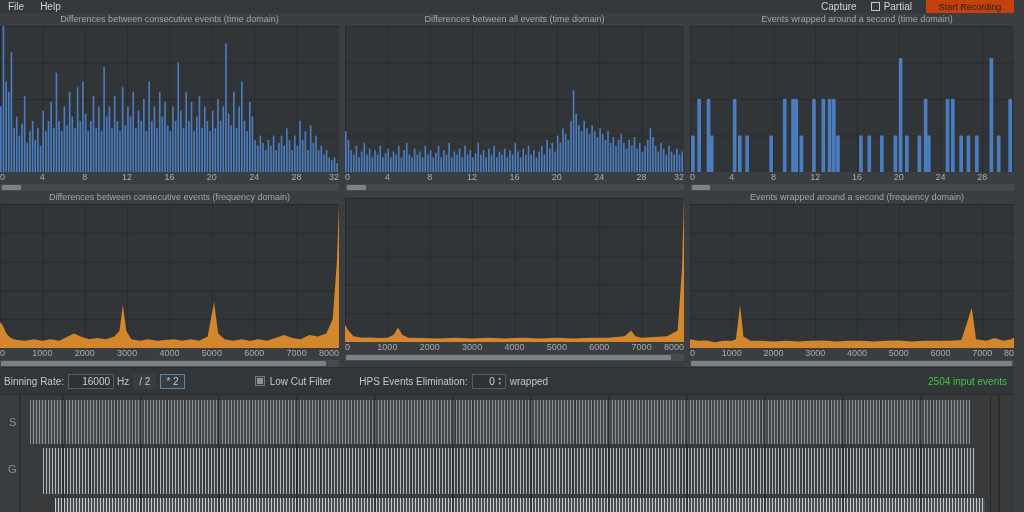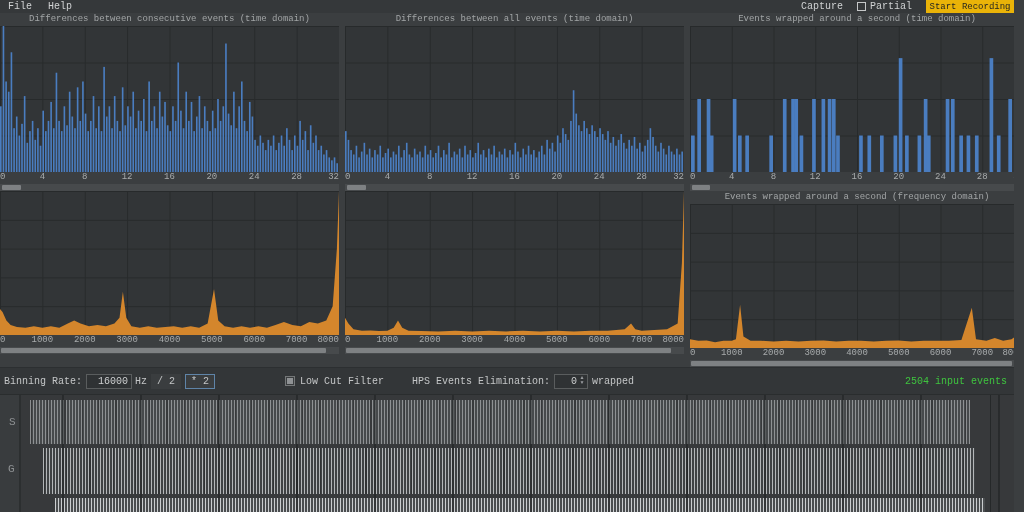--- a/index.html
+++ b/index.html
@@ -1,30 +1,30 @@
 <!DOCTYPE html>
 <html><head>
 <meta charset="utf-8">
 <style>
   * { margin:0; padding:0; box-sizing:border-box; }
   html,body { width:1024px; height:512px; overflow:hidden; }
   body { font-family:"Liberation Sans", sans-serif; background:#3b3e40; color:#c2c4c5; }
-  .app { position:relative; width:1014px; height:512px; background:#3b3e40; overflow:hidden;font-family:Liberation Mono, monospace; }
+  .app { position:relative; width:1014px; height:512px; background:#3b3e40; overflow:hidden; }
 
   
   .menubar { position:absolute; top:0; left:0; right:0; height:13px; background:#35383a; display:flex; align-items:center; font-size:10px; color:#d0d2d3; }
   .menu-item { padding:0 8px; cursor:default; }
   .menubar-right { position:absolute; right:0; top:0; height:13px; display:flex; align-items:center; gap:14px; font-size:10px; }
   .chk { width:9px; height:9px; border:1px solid #c6c8c9; background:#35383a; display:inline-block; }
   .freeze-wrap { display:flex; align-items:center; gap:4px; }
-  .btn-start { height:13px; width:88px; background:#eab308; color:#1f2223; font-size:9px; display:flex; align-items:center; justify-content:center; }
+  .btn-start { height:13px; width:88px; background:#c2410c; color:#1f2223; font-size:9px; display:flex; align-items:center; justify-content:center; }
 
   
   .charts { position:absolute; top:13px; left:0; width:1024px; display:grid; grid-template-columns:339px 339px 334px; column-gap:6px; }
-  .panel { display:flex; flex-direction:column; }
+  .panel { display:flex; flex-direction:column;justify-content:center; }
   .panel-title { height:13px; line-height:13px; font-size:9px; color:#a2a5a6; text-align:center; white-space:nowrap; overflow:hidden; }
   .plot { position:relative; background-color:#323537;
           background-image:linear-gradient(to bottom,#272a2b 1px,transparent 1px),linear-gradient(to right,#272a2b 1px,transparent 1px); }
   .row1 .plot { height:146px; }
   .row2 .plot { height:144px; }
   .plot svg { position:absolute; left:0; top:0; width:100%; height:100%; display:block; }
   .axis { position:relative; height:11px; font-size:9px; color:#a8abac; }
   .tick { position:absolute; top:0; line-height:11px; }
   .scrollbar { position:relative; height:7px; background:#474a4c; margin-top:1px; }
   .sb-thumb { position:absolute; top:1px; bottom:1px; background:#7e8183; border-radius:1px; }
@@ -432,20 +432,21 @@
           <span class="tick" style="left: 62.5%; transform: translateX(-50%);">20</span>
           <span class="tick" style="left: 75%; transform: translateX(-50%);">24</span>
           <span class="tick" style="left: 87.5%; transform: translateX(-50%);">28</span>
           <span class="tick" style="left: 100%; transform: translateX(-100%);">32</span>
         </div>
       <div class="scrollbar">
           <div class="sb-thumb" style="left: 0.6%; width: 5.5%;"></div>
         </div>
     </div>
     <div class="panel row2">
+      <div class="panel-title">Differences between consecutive events (frequency domain)</div>
       <div class="plot" style="background-size: 100% 20%, 12.5% 100%;">
           <svg viewBox="0 0 100 100" preserveAspectRatio="none" fill="#d4862c">
             <path d="M0,100 L0.00,82.0 L0.75,84.0 L1.88,90.0 L3.13,93.0 L5.00,94.5 L7.50,95.0 L10.00,94.0 L12.50,95.0 L15.00,94.0 L17.50,95.0 L20.00,92.0 L21.88,90.0 L23.75,92.0 L26.25,94.0 L28.75,93.0 L31.25,94.0 L33.75,92.0 L35.25,88.0 L36.25,70.0 L37.25,88.0 L38.75,94.0 L41.25,95.0 L43.75,94.0 L46.25,95.0 L48.75,94.5 L51.25,94.0 L53.75,95.0 L56.25,94.0 L58.75,95.0 L61.25,92.0 L63.13,68.0 L64.38,90.0 L66.25,94.0 L68.75,95.0 L71.25,94.0 L73.75,95.0 L76.25,94.0 L78.75,95.0 L81.25,93.0 L83.75,91.0 L86.25,93.0 L88.75,94.0 L91.25,91.0 L93.75,92.0 L96.25,90.0 L98.13,80.0 L99.38,40.0 L100.00,0.0 L100,100 Z"></path>
           </svg>
         </div>
       <div class="axis">
           <span class="tick" style="left: 0%; transform: none;">0</span>
           <span class="tick" style="left: 12.5%; transform: translateX(-50%);">1000</span>
           <span class="tick" style="left: 25%; transform: translateX(-50%);">2000</span>
           <span class="tick" style="left: 37.5%; transform: translateX(-50%);">3000</span>

